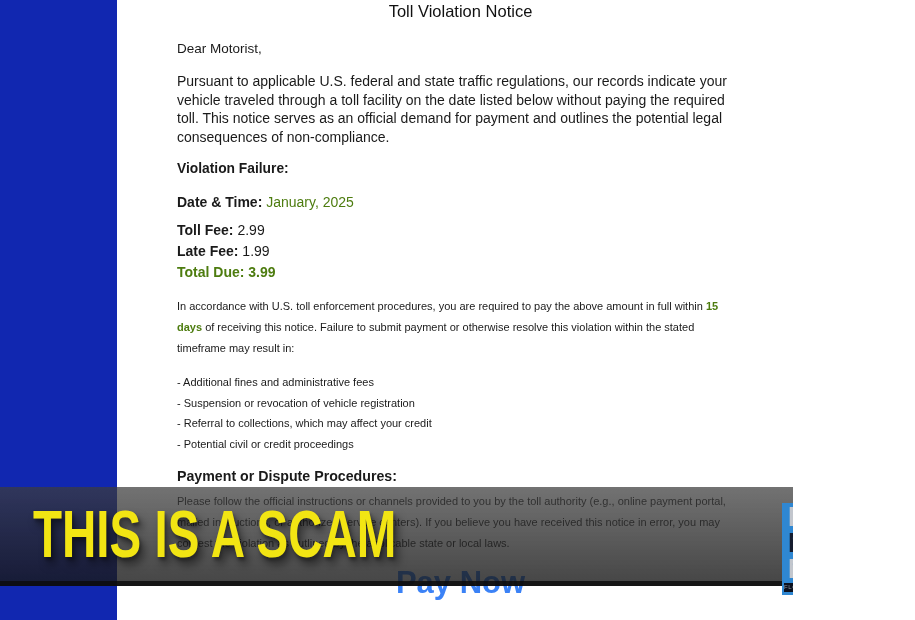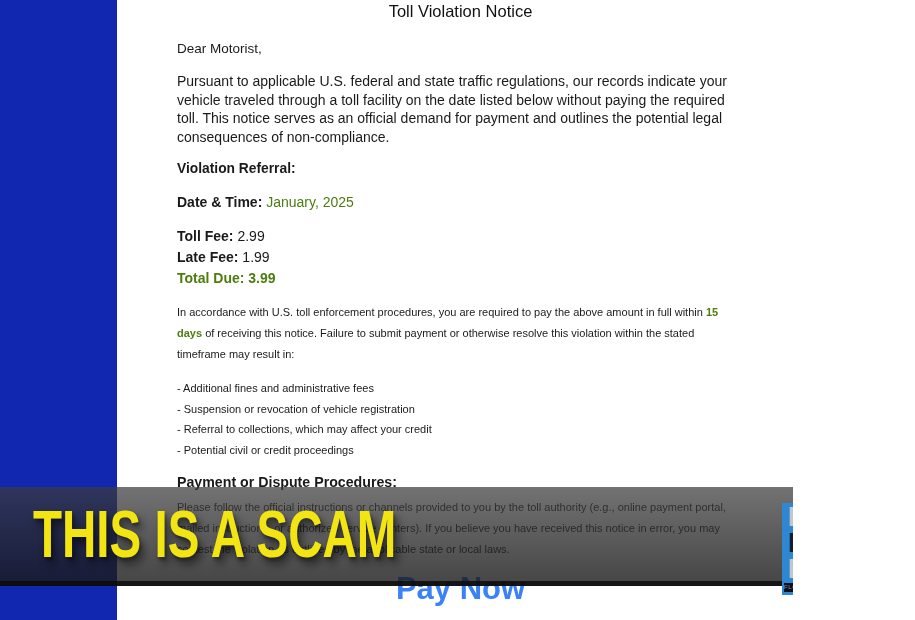--- a/index.html
+++ b/index.html
@@ -89,27 +89,27 @@
 
 <div class="page">
 
   <div class="document">
     <div class="doc-title">Toll Violation Notice</div>
 
     <div class="salutation">Dear Motorist,</div>
 
     <div class="intro">Pursuant to applicable U.S. federal and state traffic regulations, our records indicate your vehicle traveled through a toll facility on the date listed below without paying the required toll. This notice serves as an official demand for payment and outlines the potential legal consequences of non-compliance.</div>
 
-    <div class="heading-sm">Violation Referral:</div>
+    <div class="heading-sm">Violation Failure:</div>
 
     <div class="detail first">
       <span class="bold">Date &amp; Time:</span>
       <span class="red">January, 2025</span>
     </div>
-    <div class="detail" style="margin-top:19px;">
+    <div class="detail" style="margin-top:13px;">
       <span class="bold">Toll Fee:</span>
       <span>2.99</span>
     </div>
     <div class="detail">
       <span class="bold">Late Fee:</span>
       <span>1.99</span>
     </div>
     <div class="detail bold red">Total Due: 3.99</div>
 
     <div class="body2 enforcement">

